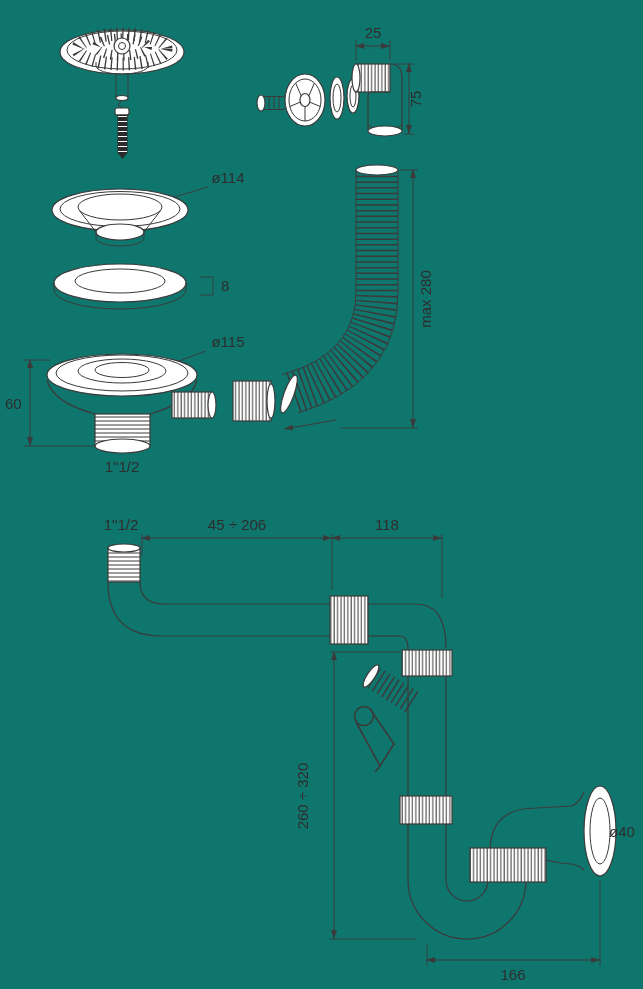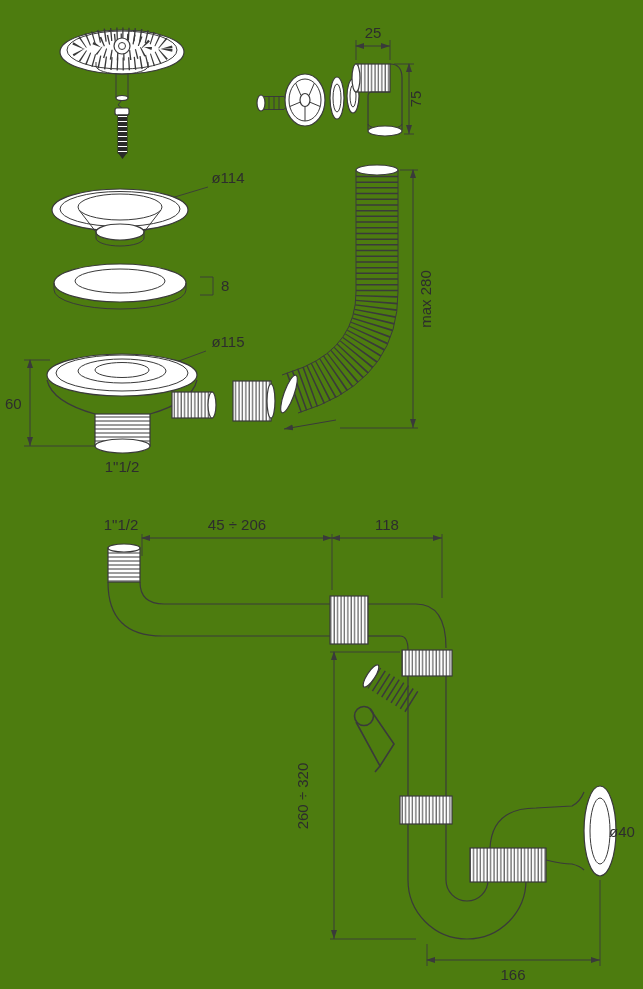--- a/index.html
+++ b/index.html
@@ -1,16 +1,16 @@
 <!DOCTYPE html>
 <html><head>
 <meta charset="utf-8">
 <style>
   html,body{margin:0;padding:0;background:#ffffff;}
-  .canvas{position:relative;width:643px;height:989px;background:#4d7c0f;overflow:hidden;}
+  .canvas{position:relative;width:643px;height:989px;background:#0f766e;overflow:hidden;}
   svg text{font-family:"Liberation Sans","DejaVu Sans",sans-serif;font-size:15px;fill:#2d2d2d;}
   .ln{fill:none;stroke:#3a3a3a;stroke-width:1.2;}
   .lnthin{fill:none;stroke:#3a3a3a;stroke-width:1;}
   .wh{fill:#ffffff;stroke:#3a3a3a;stroke-width:1.2;}
   .dim{fill:none;stroke:#3a3a3a;stroke-width:1;}
   .ext{fill:none;stroke:#3a3a3a;stroke-width:0.9;}
   .rib{fill:none;stroke:#3a3a3a;}
   .wire{fill:none;stroke:#3a3a3a;stroke-width:1.6;}
 </style>
 </head>

